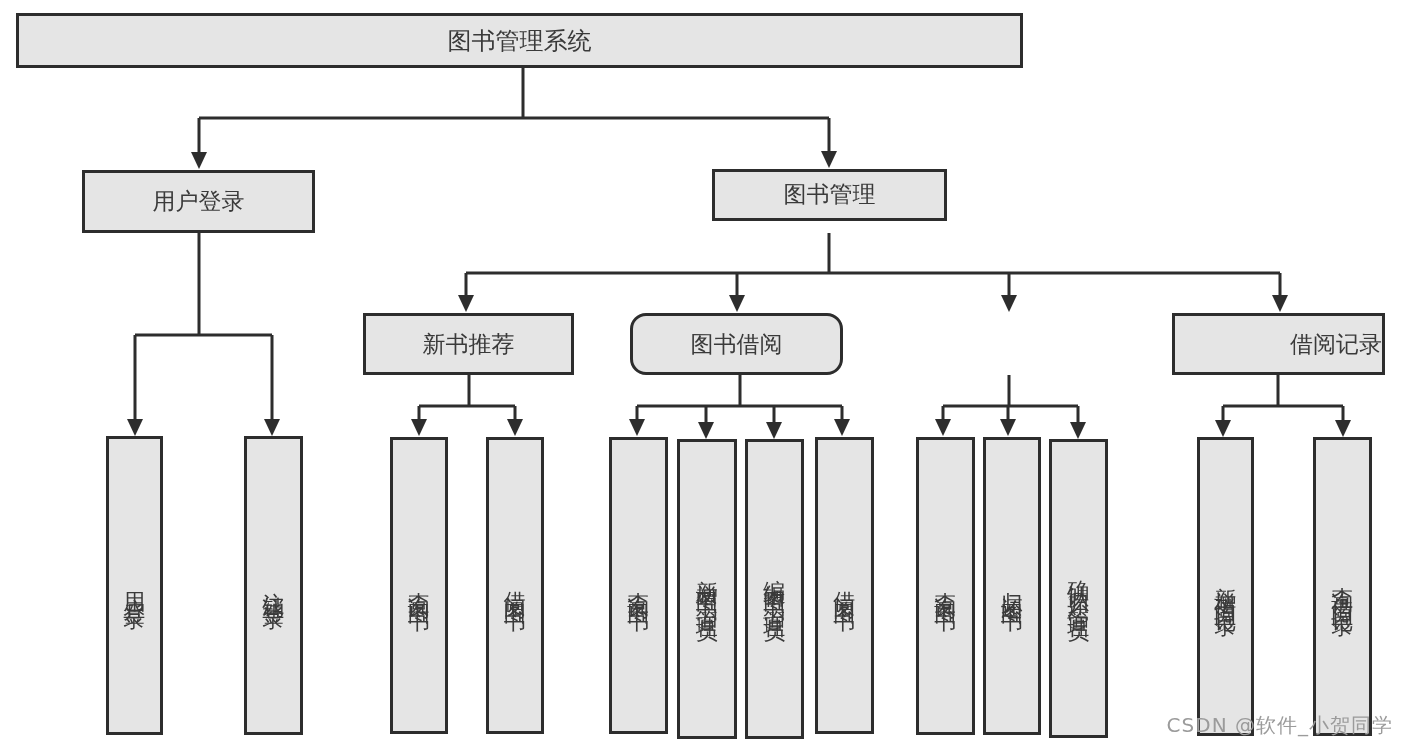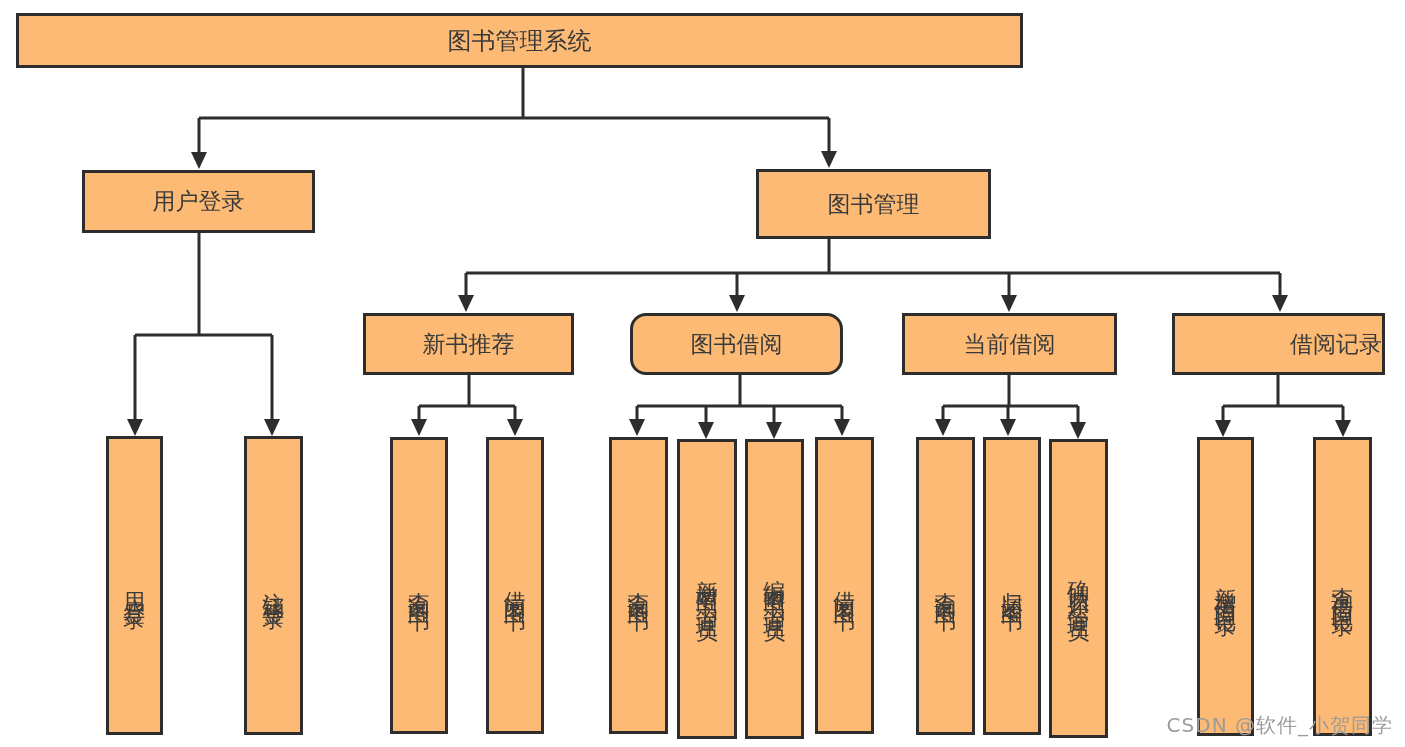--- a/index.html
+++ b/index.html
@@ -20,21 +20,21 @@
     left: 0;
     top: 0;
     width: 1405px;
     height: 747px;
     z-index: 1;
   }
   .node {
     position: absolute;
     box-sizing: border-box;
     border: 3px solid #2d2d2d;
-    background: #fdba74;
+    background: #e5e5e5;
     color: #3a3a3a;
     display: flex;
     align-items: center;
     justify-content: center;
     z-index: 2;
     line-height: 1.25;
   }
   .node.root  { font-size: 24px; }
   .node.h     { font-size: 23px; }
   .node.v {
@@ -102,32 +102,29 @@
     </g>
   </svg>
 
   <div class="node root" style="left:16px; top:13px; width:1007px; height:55px;">
     <span>图书管理系统</span>
   </div>
 
   <div class="node h" style="left:82px; top:170px; width:233px; height:63px;">
     <span>用户登录</span>
   </div>
-  <div class="node h" style="left:756px; top:169px; width:235px; height:70px;">
+  <div class="node h" style="left:712px; top:169px; width:235px; height:52px;font-family:Liberation Serif, serif;">
     <span>图书管理</span>
   </div>
 
   <div class="node h" style="left:363px; top:313px; width:211px; height:62px;">
     <span>新书推荐</span>
   </div>
   <div class="node h" style="left:630px; top:313px; width:213px; height:62px;border-radius:16px;">
     <span>图书借阅</span>
-  </div>
-  <div class="node h" style="left:902px; top:313px; width:215px; height:62px;">
-    <span>当前借阅</span>
   </div>
   <div class="node h" style="left:1172px; top:313px; width:213px; height:62px;justify-content:flex-end;">
     <span>借阅记录</span>
   </div>
 
   <div class="node v" style="left:106px; top:436px; width:57px; height:299px;">
     <span>用户登录</span>
   </div>
   <div class="node v" style="left:244px; top:436px; width:59px; height:299px;">
     <span>注销登录</span>

